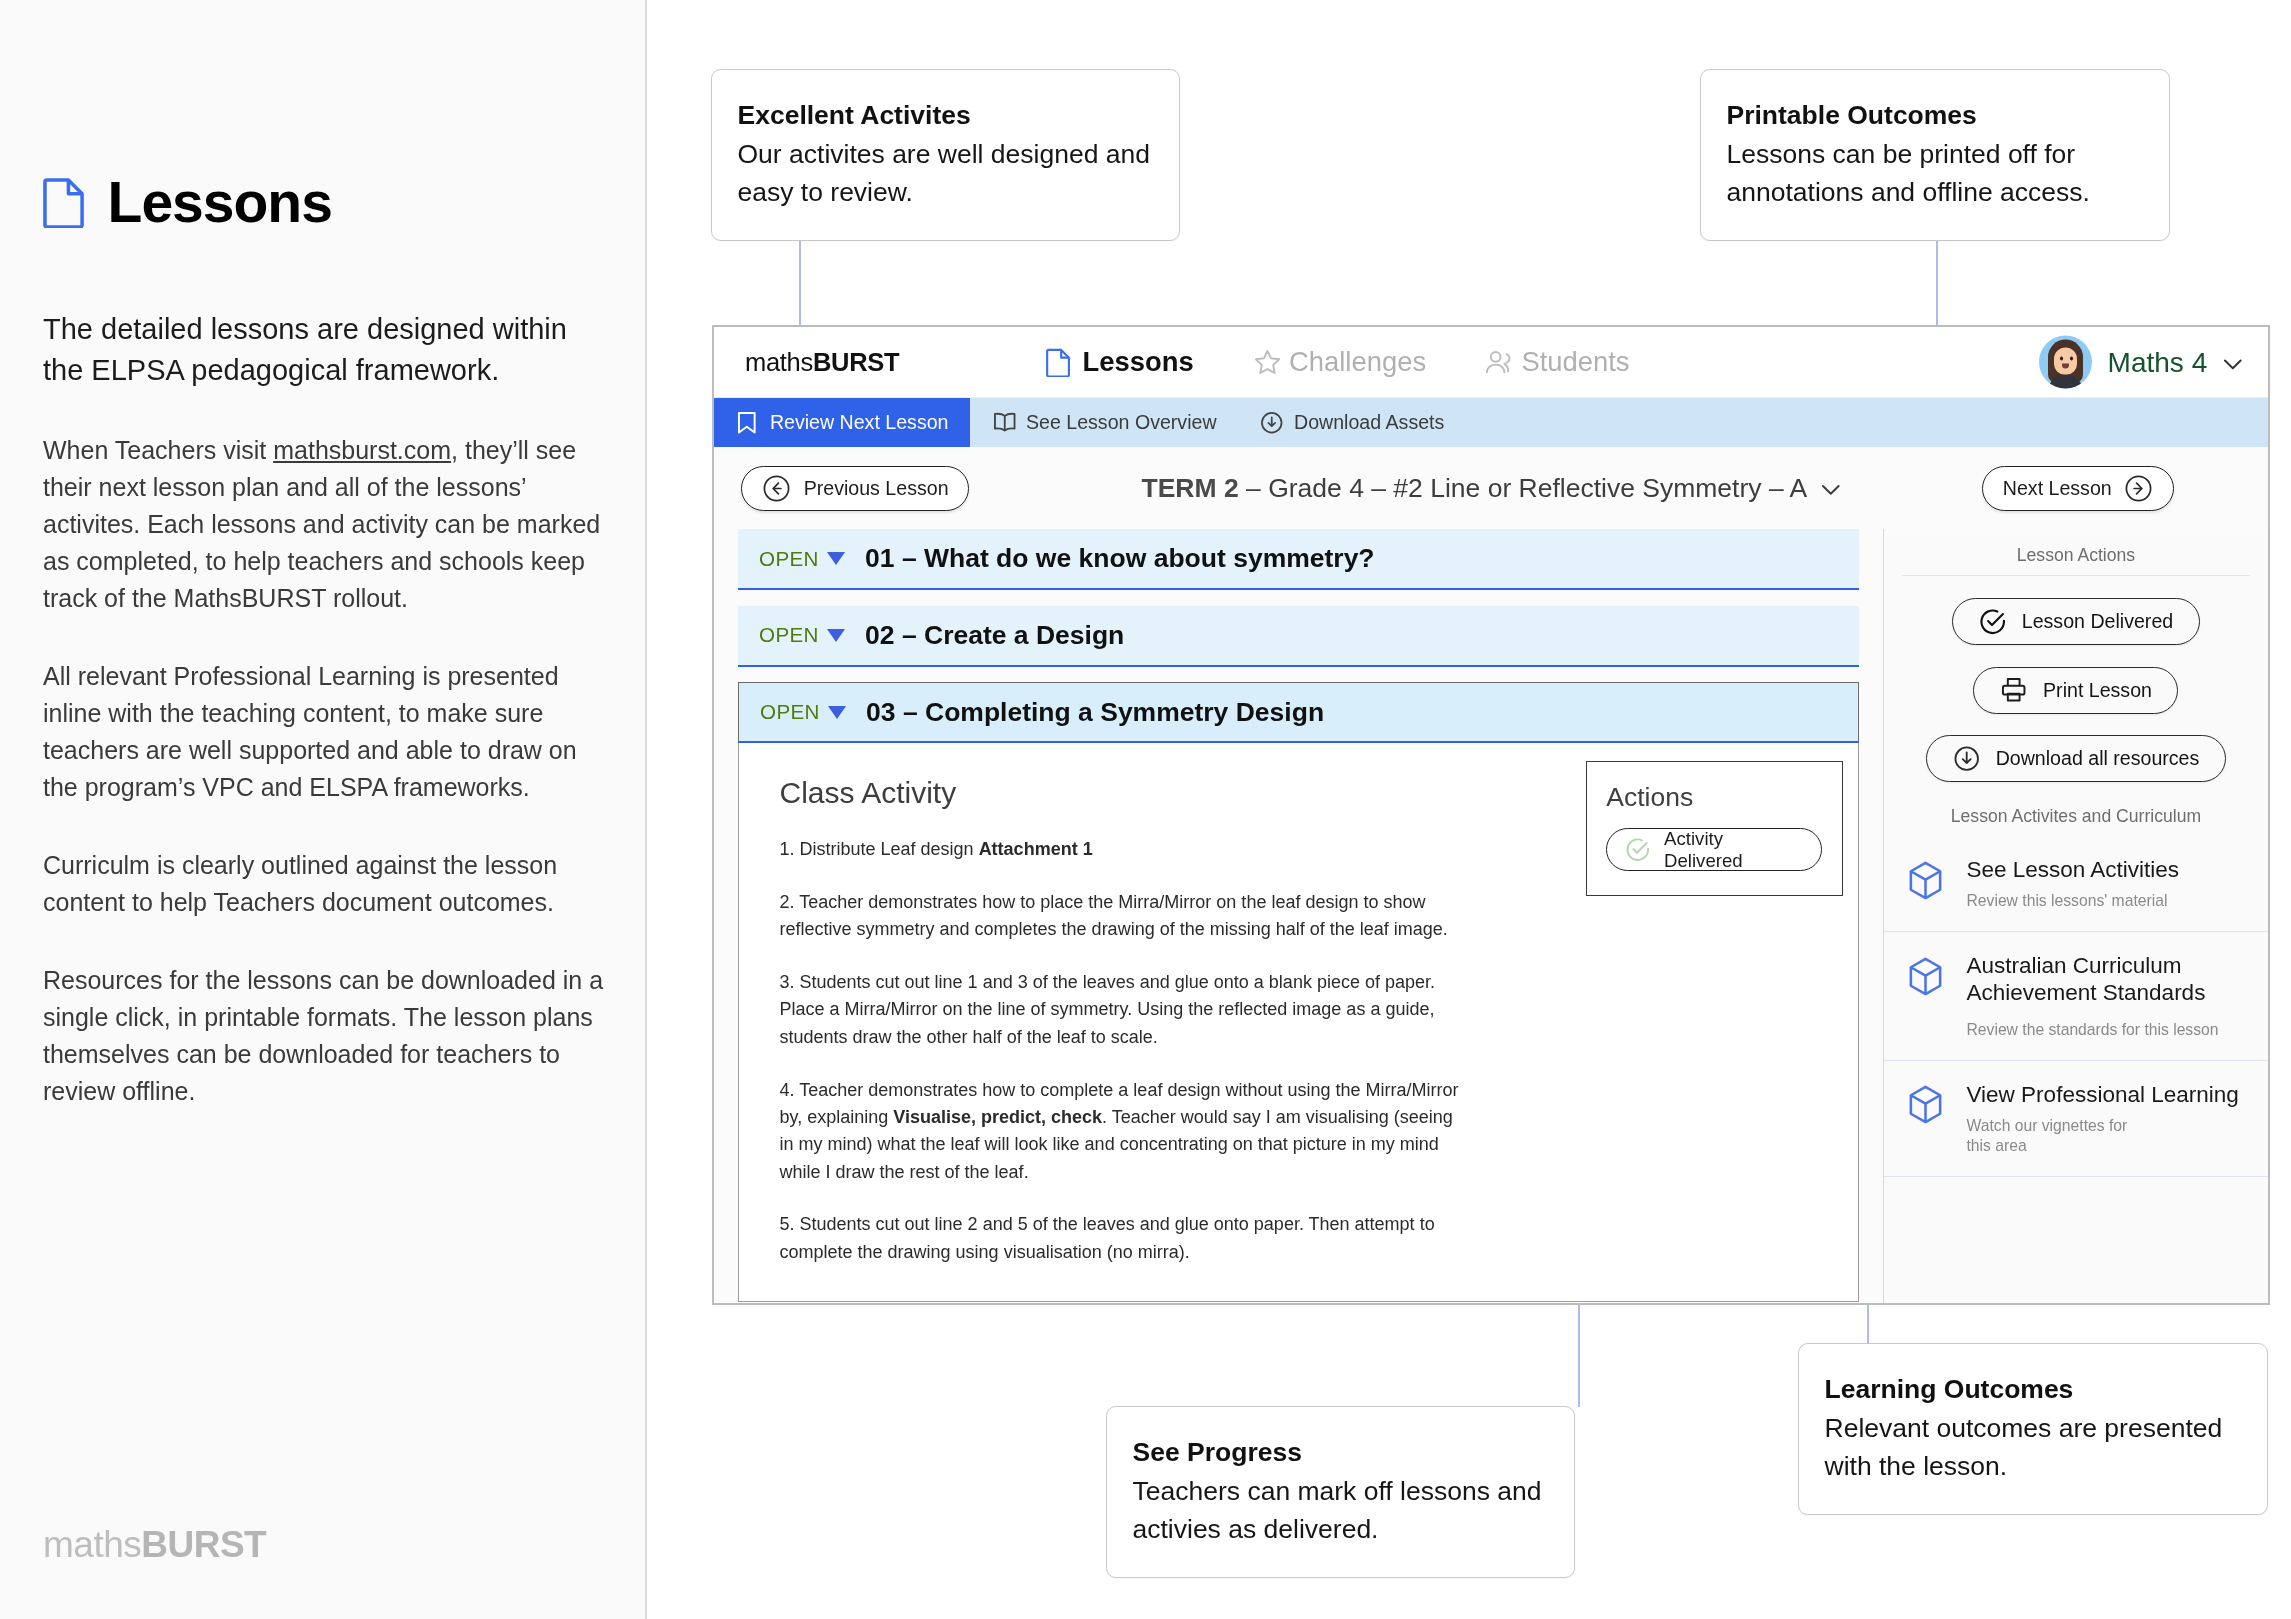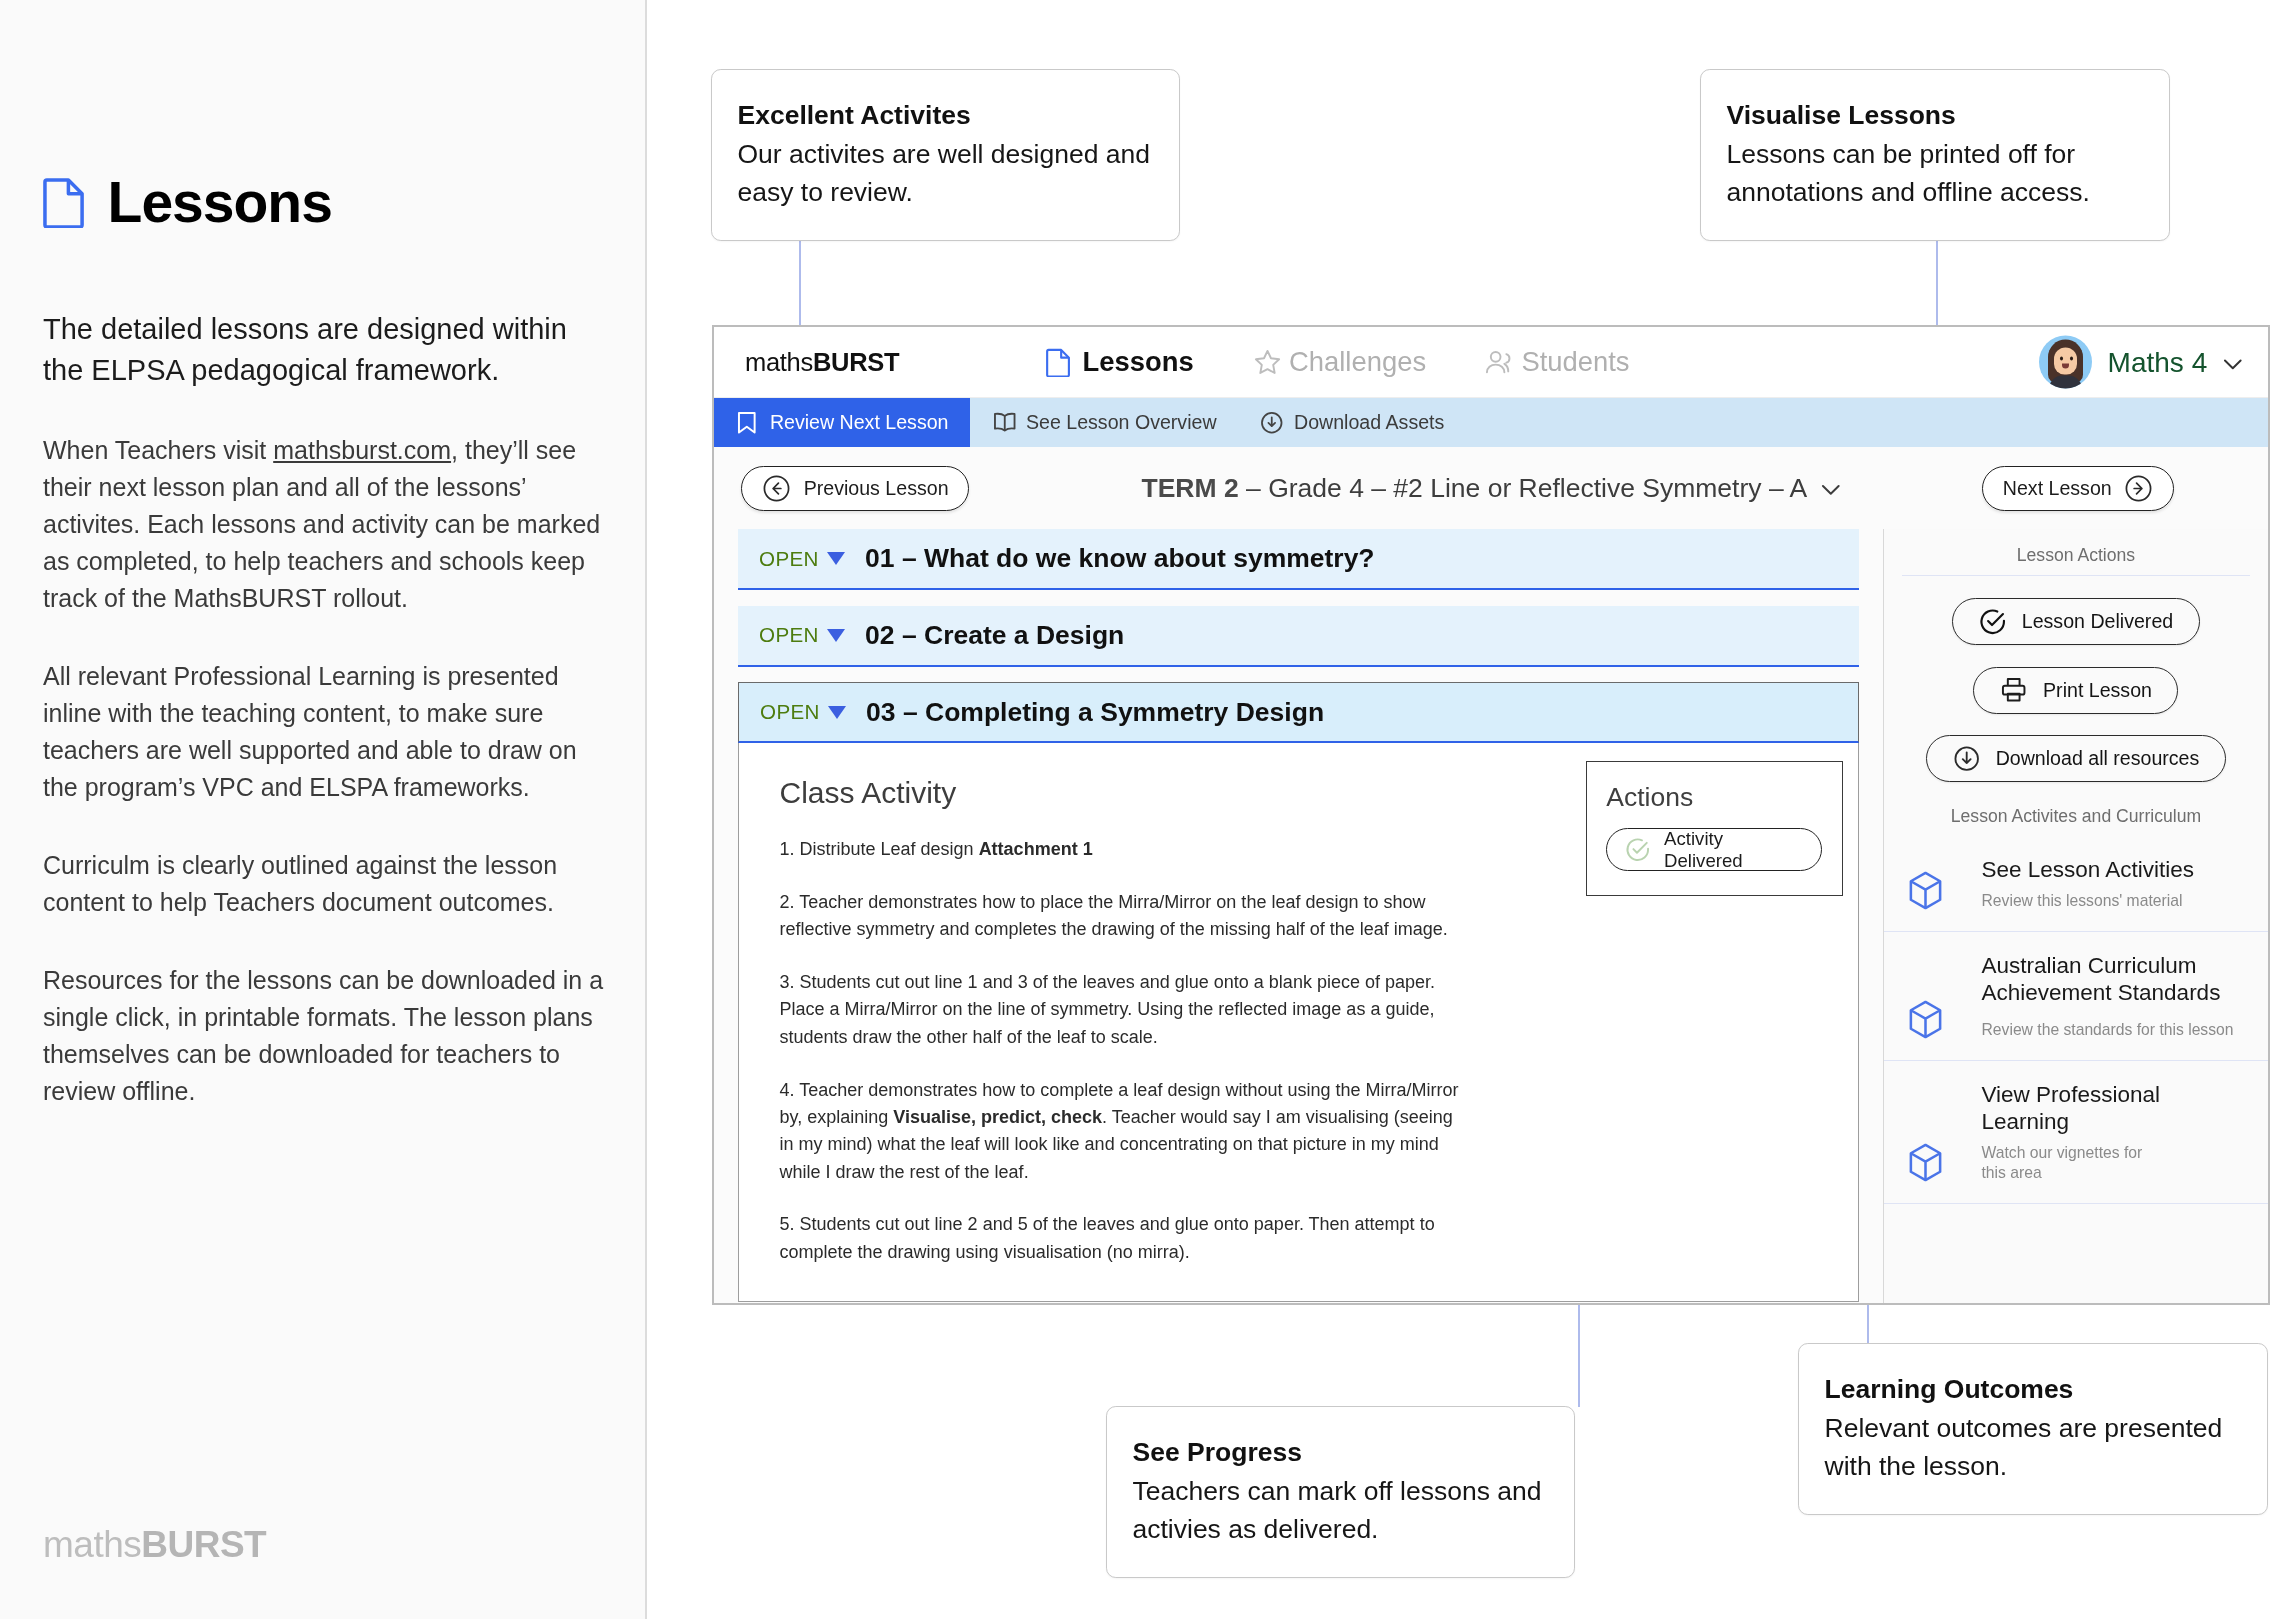--- a/index.html
+++ b/index.html
@@ -209,21 +209,21 @@
   .side-btns { padding: 21.6px 0 7.8px 0; display: flex; flex-direction: column; align-items: center; gap: 21.6px; }
   .side-pill {
     display: flex; align-items: center; gap: 15.7px;
     border: 1.5px solid #2b2b2b; border-radius: 39px; height: 47px; padding: 0 25.5px;
     font-size: 19.6px; color: #141414; background: #fafafa;
     box-shadow: 0 1px 2px rgba(0,0,0,0.08);
   }
   .side-ico { width: 27.4px; height: 27.4px; display: block; }
 
   .res-item {
-    display: flex; gap: 37px; align-items: flex-end;
+    display: flex; gap: 22px; align-items: flex-start;
     padding: 19.6px 17.6px 19.6px 21.6px; border-bottom: 1px solid #dfe4f5;
   }
   .res-item:first-of-type { border-top: 1px solid #dfe4f5; }
   .cube-ico { width: 39px; height: 41px; flex: none; margin-top: 3.9px; }
   .res-title { font-size: 22.5px; color: #191919; line-height: 1.22; }
   .res-sub { font-size: 15.7px; color: #8a8a8a; line-height: 1.28; margin-top: 7.8px; }
 </style>
 </head>
 <body>
 
@@ -264,21 +264,21 @@
   <div class="arrow-up" style="left:1565px; top:941px;"></div>
 
   <div class="conn conn-v" style="left:1867px; top:1078px; height:267px;"></div>
   <div class="arrow-up" style="left:1854px; top:1063px;"></div>
 
   <div class="callout" id="callout-activities">
     <div class="c-title">Excellent Activites</div>
     <div class="c-body">Our activites are well designed and easy to review.</div>
   </div>
   <div class="callout" id="callout-printable">
-    <div class="c-title">Visualise Lessons</div>
+    <div class="c-title">Printable Outcomes</div>
     <div class="c-body">Lessons can be printed off for annotations and offline access.</div>
   </div>
   <div class="callout" id="callout-progress">
     <div class="c-title">See Progress</div>
     <div class="c-body">Teachers can mark off lessons and activies as delivered.</div>
   </div>
   <div class="callout" id="callout-outcomes">
     <div class="c-title">Learning Outcomes</div>
     <div class="c-body">Relevant outcomes are presented with the lesson.</div>
   </div>

